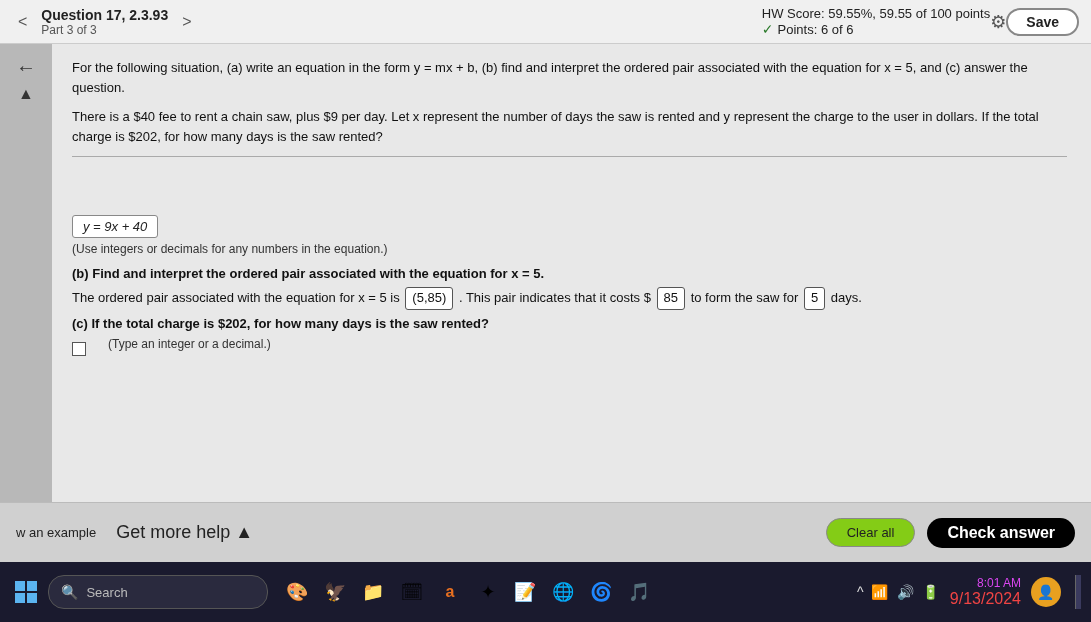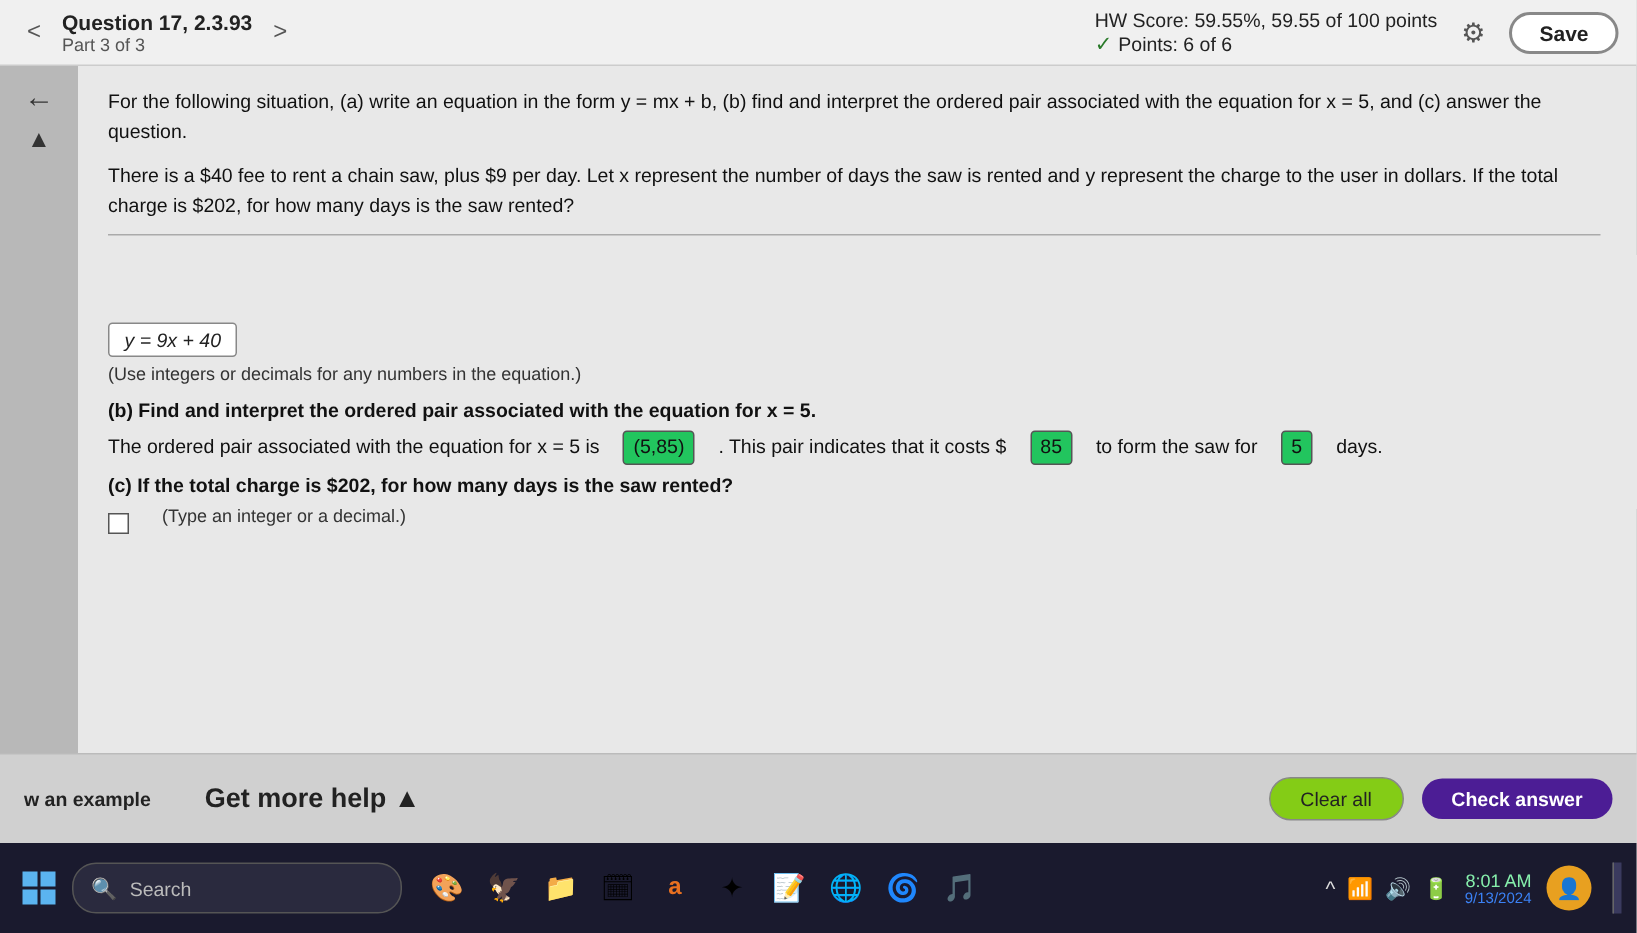--- a/index.html
+++ b/index.html
@@ -40,21 +40,20 @@
       font-weight: bold;
       color: #222;
     }
     .part-label {
       font-size: 12px;
       color: #555;
     }
     .top-bar-right {
       display: flex;
       align-items: center;
-      gap: 16px;
     }
     .hw-score {
       font-size: 13px;
       color: #222;
     }
     .points {
       font-size: 13px;
       color: #222;
       display: flex;
       align-items: center;
@@ -188,23 +187,23 @@
       color: #111;
       margin-bottom: 6px;
       line-height: 1.6;
     }
 
     .answer-highlight {
       display: inline-block;
       border: 1px solid #555;
       border-radius: 3px;
       padding: 0 6px;
-      background: #22c55e;
-      font-size: 13px;
-      margin: 0 12px;
+      background: #ffffff;
+      font-size: 13px;
+      margin: 0 2px;
     }
 
     .checkbox-area {
       display: flex;
       align-items: center;
       gap: 22px;
       margin-top: 6px;
     }
     .checkbox {
       width: 14px;
@@ -224,22 +223,21 @@
       justify-content: space-between;
       padding: 0 16px;
       border-top: 1px solid #bbb;
       position: absolute;
       bottom: 60px;
       left: 0;
     }
     .bottom-left {
       display: flex;
       align-items: center;
-      gap: 36px;
-      font-weight: bold;
+      gap: 20px;
     }
     .bottom-link {
       font-size: 13px;
       color: #222;
       cursor: pointer;
       text-decoration: none;
     }
     .get-more-help {
       display: flex;
       align-items: center;
@@ -256,25 +254,25 @@
     .clear-all-btn {
       background: #84cc16;
       border: 1.5px solid #888;
       border-radius: 20px;
       padding: 6px 20px;
       font-size: 13px;
       cursor: pointer;
       color: #222;
     }
     .check-answer-btn {
-      background: #4c1d95;
+      background: #000000;
       border: none;
       border-radius: 20px;
       padding: 6px 20px;
-      font-size: 13px;
+      font-size: 16px;
       cursor: pointer;
       color: white;
       font-weight: bold;
     }
 
     
     .taskbar {
       position: absolute;
       bottom: 0;
       left: 0;
@@ -359,25 +357,25 @@
       cursor: pointer;
     }
     .clock-area {
       display: flex;
       flex-direction: column;
       align-items: flex-end;
       cursor: pointer;
     }
     .clock-time {
       font-size: 12px;
-      color: #86efac;
+      color: #d946ef;
     }
     .clock-date {
-      font-size: 10px;
-      color: #3b82f6;
+      font-size: 16px;
+      color: #ef4444;
     }
     .taskbar-avatar {
       width: 30px;
       height: 30px;
       border-radius: 50%;
       background: #e8a020;
       display: flex;
       align-items: center;
       justify-content: center;
       font-size: 14px;

